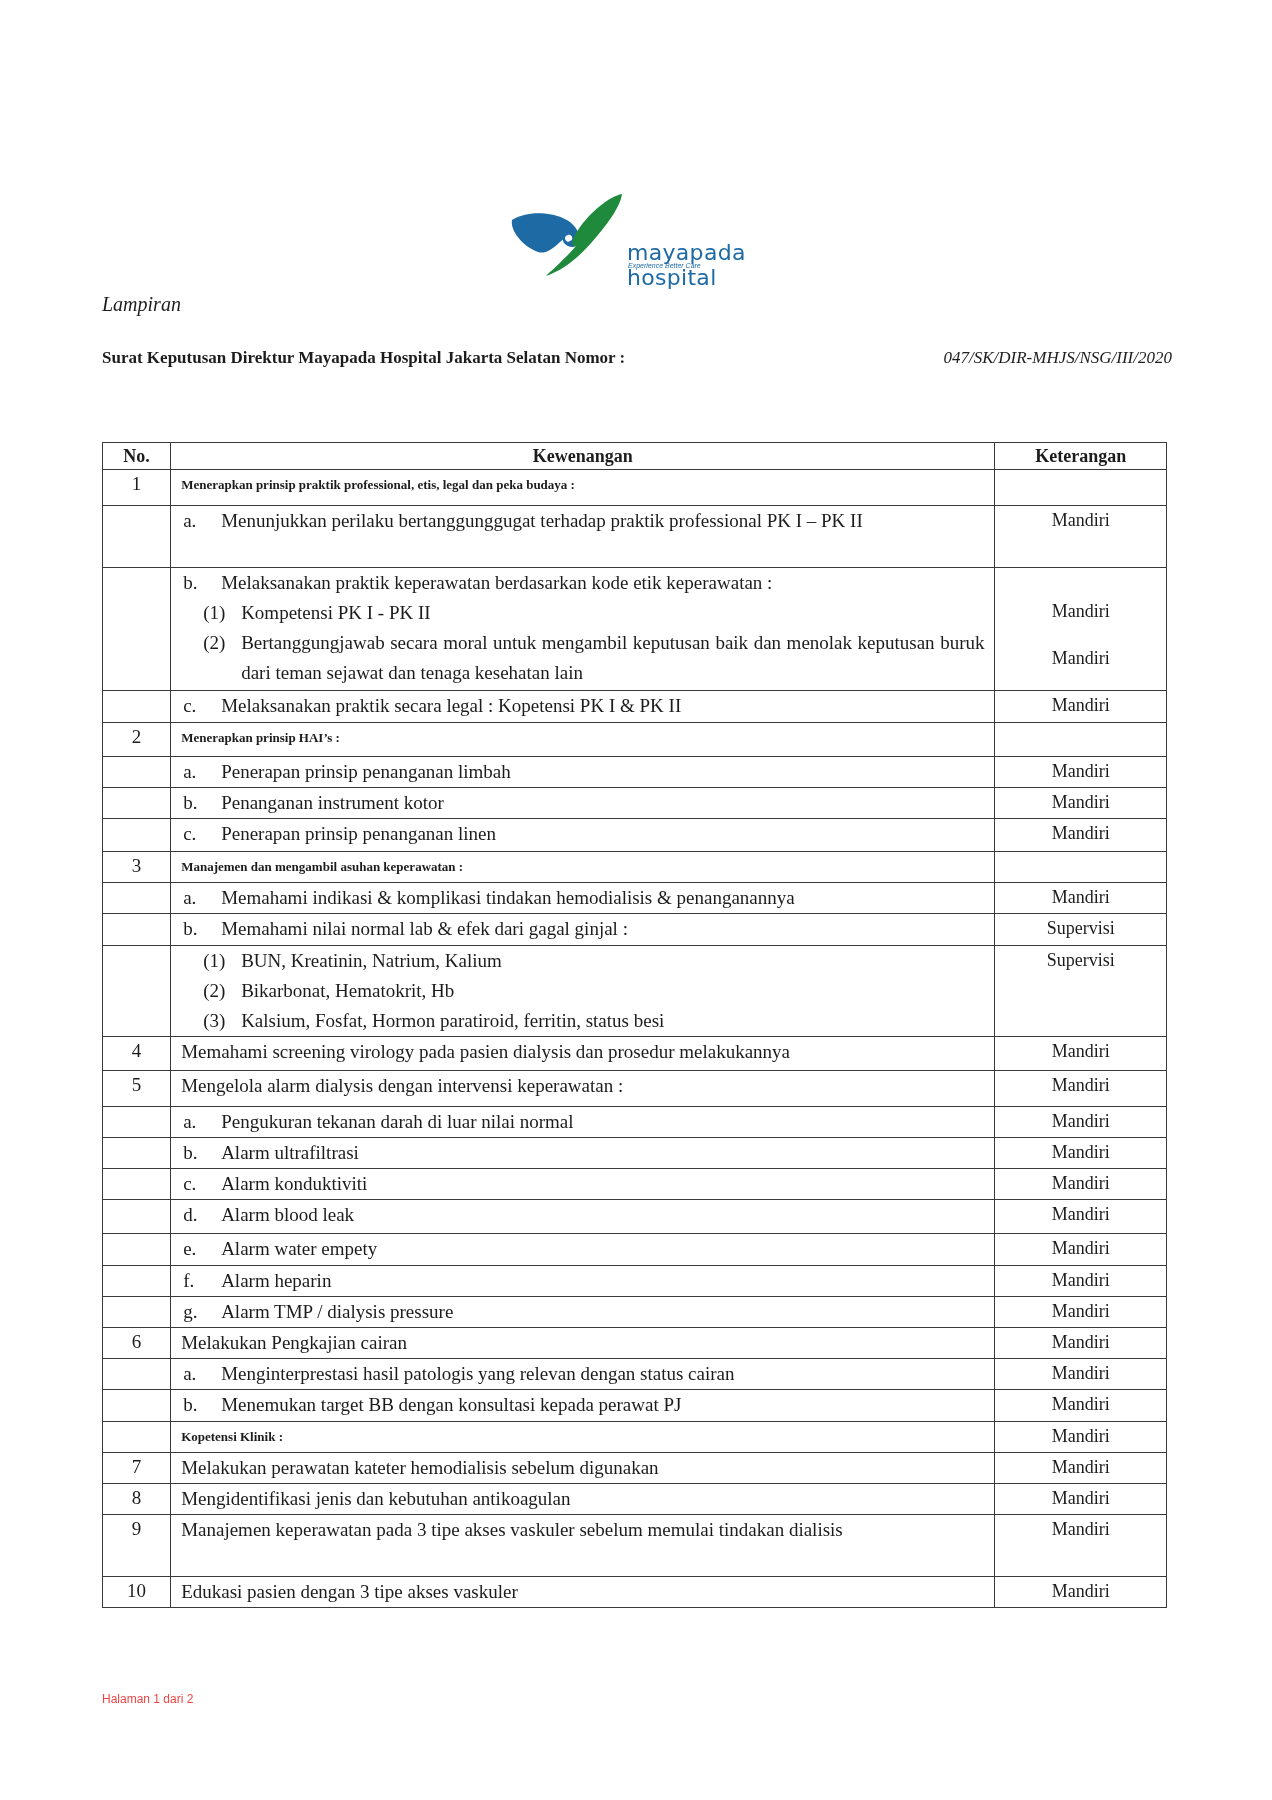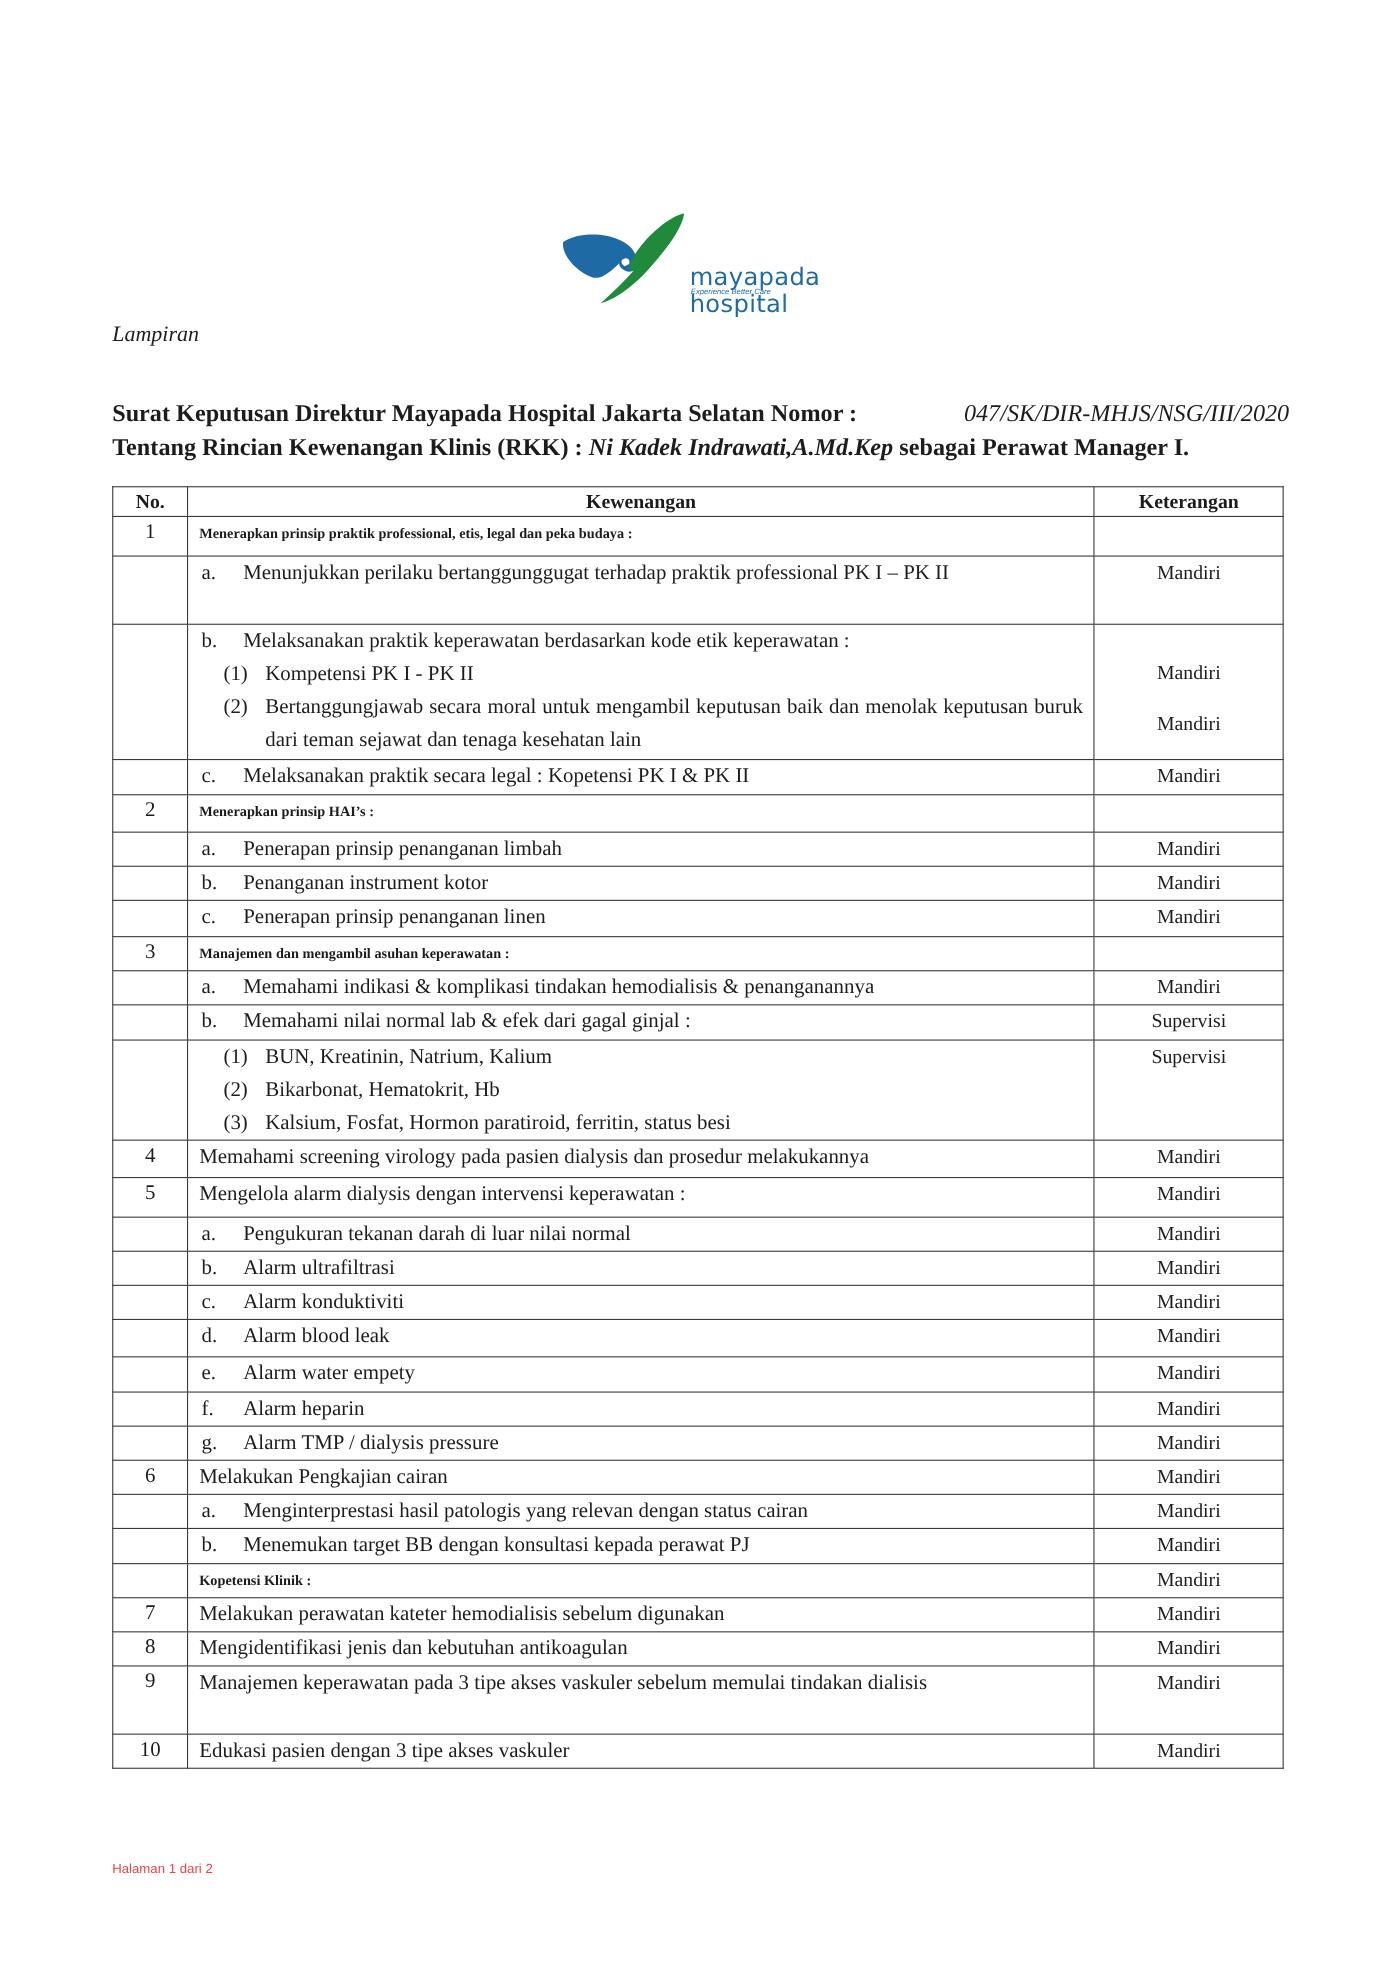--- a/index.html
+++ b/index.html
@@ -1,21 +1,21 @@
 <!DOCTYPE html>
 <html><head>
 <meta charset="utf-8">
 <style>
   html,body{margin:0;padding:0;background:#ffffff;}
   body{width:1272px;height:1800px;position:relative;overflow:hidden;font-family:"Liberation Serif","DejaVu Serif",serif;color:#1c1c1c;}
   .logo{position:absolute;left:510px;top:190px;width:270px;height:90px;}
   .logo-text{position:absolute;left:117px;top:14px;font-family:"DejaVu Sans","Liberation Sans",sans-serif;color:#1d6aa5;font-size:22px;line-height:25px;letter-spacing:0.3px;margin-top:36px;}
   .logo-tag{position:absolute;left:118px;top:72px;font-family:"Liberation Sans",sans-serif;font-size:7px;color:#1d6aa5;font-style:italic;}
   .lampiran{position:absolute;left:102px;top:293px;font-style:italic;font-size:20px;}
-  .heading{position:absolute;left:102px;top:360px;width:1070px;font-size:22px;font-weight:bold;line-height:31px;}
+  .heading{position:absolute;left:102px;top:342px;width:1070px;font-size:17px;font-weight:bold;line-height:31px;}
   .heading .line1{display:flex;justify-content:space-between;}
   .heading i{font-weight:normal;}
   .heading .name{font-style:italic;}
   table{position:absolute;left:102px;top:442px;width:1065px;border-collapse:collapse;font-size:19px;}
   td,th{border:1.3px solid #3a3a3a;padding:0;vertical-align:top;}
   th{font-weight:bold;height:26px;line-height:26px;font-size:18px;}
   td.no{width:73px;text-align:center;line-height:27px;}
   td.ket{width:182px;text-align:center;line-height:28px;font-size:18px;}
   td.kw{width:808px;padding-left:10px;padding-right:10px;line-height:30px;}
   .bold{font-weight:bold;font-size:13px;}
@@ -42,25 +42,20 @@
   <div class="logo-tag">Experience Better Care</div>
 </div>
 
 <div class="lampiran">Lampiran</div>
 
 <div class="heading">
   <div class="line1">
     <span>Surat Keputusan Direktur Mayapada Hospital Jakarta Selatan Nomor :</span>
     <i>047/SK/DIR-MHJS/NSG/III/2020</i>
   </div>
-  <div>
-    <span>Tentang Rincian Kewenangan Klinis (RKK) :</span>
-    <span class="name">Ni Kadek Indrawati,A.Md.Kep</span>
-    <span>sebagai Perawat Manager I.</span>
-  </div>
 </div>
 
 <table>
   <thead>
     <tr>
       <th>No.</th>
       <th>Kewenangan</th>
       <th>Keterangan</th>
     </tr>
   </thead>

